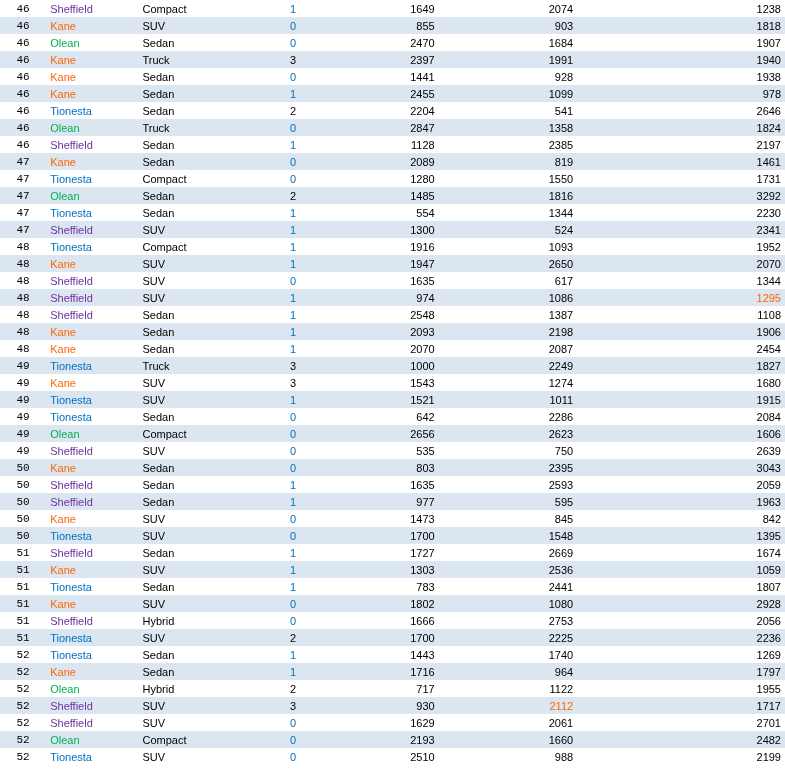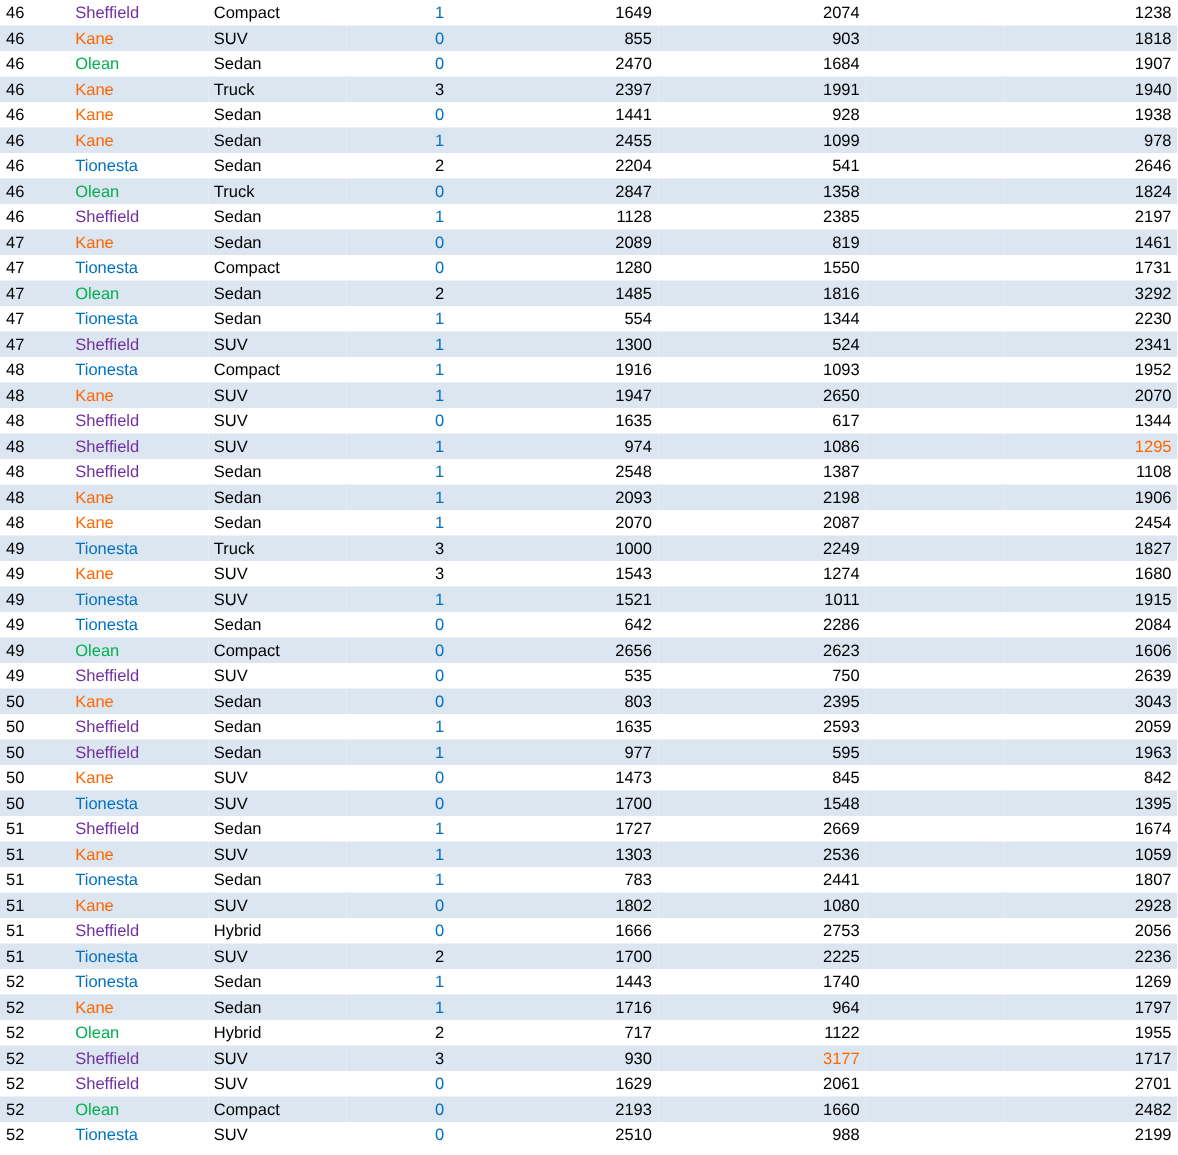--- a/index.html
+++ b/index.html
@@ -21,22 +21,23 @@
     tr:nth-child(even) {
       background-color: #dce6f1;
     }
     td {
       padding: 1px 4px;
       border: none;
       white-space: nowrap;
     }
     td:nth-child(1) {
       width: 40px;
-      text-align: left;
+      text-align: center;
       color: #000;
+      font-family: Liberation Mono, monospace;
     }
     td:nth-child(2) {
       width: 80px;
       text-align: left;
     }
     td:nth-child(3) {
       width: 80px;
       text-align: left;
     }
     td:nth-child(4) {
@@ -474,21 +475,21 @@
     <td style="color:#000">1122</td>
     <td style="color:#000"></td>
     <td style="color:#000">1955</td>
   </tr>
       <tr>
     <td style="color:#000">52</td>
     <td style="color:#7030a0">Sheffield</td>
     <td style="color:#000">SUV</td>
     <td style="color:#000">3</td>
     <td style="color:#000">930</td>
-    <td style="color:#ff6600">3177</td>
+    <td style="color:#ff6600">2112</td>
     <td style="color:#000"></td>
     <td style="color:#000">1717</td>
   </tr>
       <tr>
     <td style="color:#000">52</td>
     <td style="color:#7030a0">Sheffield</td>
     <td style="color:#000">SUV</td>
     <td style="color:#0070c0">0</td>
     <td style="color:#000">1629</td>
     <td style="color:#000">2061</td>

